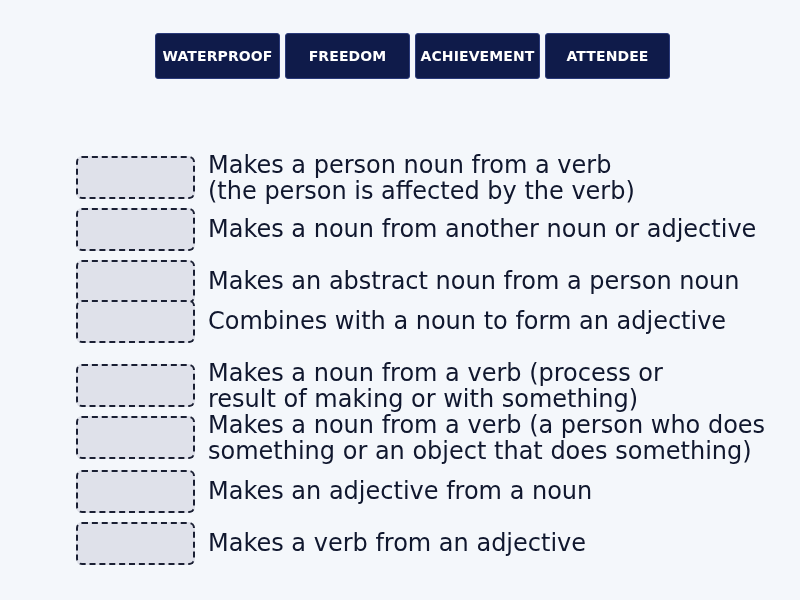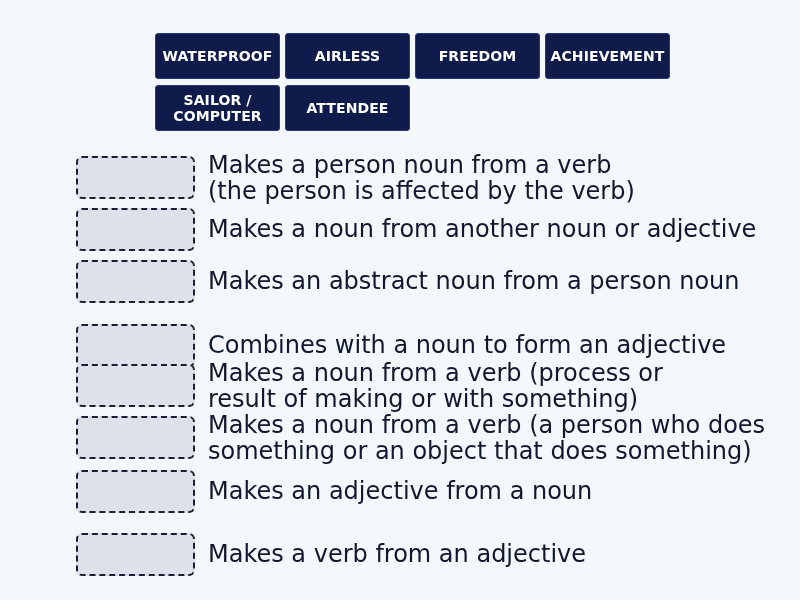--- a/index.html
+++ b/index.html
@@ -54,66 +54,59 @@
     }
   </style>
 </head>
 <body>
 
 <div class="tiles">
   <div class="tile">
       <span>WATERPROOF</span>
     </div>
   <div class="tile">
-      <span>AIRLESS</span>
-    </div>
-  <div class="tile">
       <span>FREEDOM</span>
     </div>
   <div class="tile">
       <span>ACHIEVEMENT</span>
-    </div>
-  <div class="tile">
-      <span>SAILOR /
-COMPUTER</span>
     </div>
   <div class="tile">
       <span>ATTENDEE</span>
     </div>
 </div>
 
 <div class="rows">
   <div class="row" style="top:0px">
     <div class="slot"></div>
     <div class="desc" style="top:-4px">Makes a person noun from a verb
 (the person is affected by the verb)</div>
   </div>
   <div class="row" style="top:52px">
     <div class="slot"></div>
     <div class="desc" style="top:8px">Makes a noun from another noun or adjective</div>
   </div>
   <div class="row" style="top:104px">
     <div class="slot"></div>
     <div class="desc" style="top:8px">Makes an abstract noun from a person noun</div>
   </div>
-  <div class="row" style="top:168px">
+  <div class="row" style="top:144px">
     <div class="slot"></div>
     <div class="desc" style="top:8px">Combines with a noun to form an adjective</div>
   </div>
   <div class="row" style="top:208px">
     <div class="slot"></div>
     <div class="desc" style="top:-4px">Makes a noun from a verb (process or
 result of making or with something)</div>
   </div>
   <div class="row" style="top:260px">
     <div class="slot"></div>
     <div class="desc" style="top:-4px">Makes a noun from a verb (a person who does
 something or an object that does something)</div>
   </div>
   <div class="row" style="top:314px">
     <div class="slot"></div>
     <div class="desc" style="top:8px">Makes an adjective from a noun</div>
   </div>
-  <div class="row" style="top:377px">
+  <div class="row" style="top:366px">
     <div class="slot"></div>
     <div class="desc" style="top:8px">Makes a verb from an adjective</div>
   </div>
 </div>
 
 </body></html>

